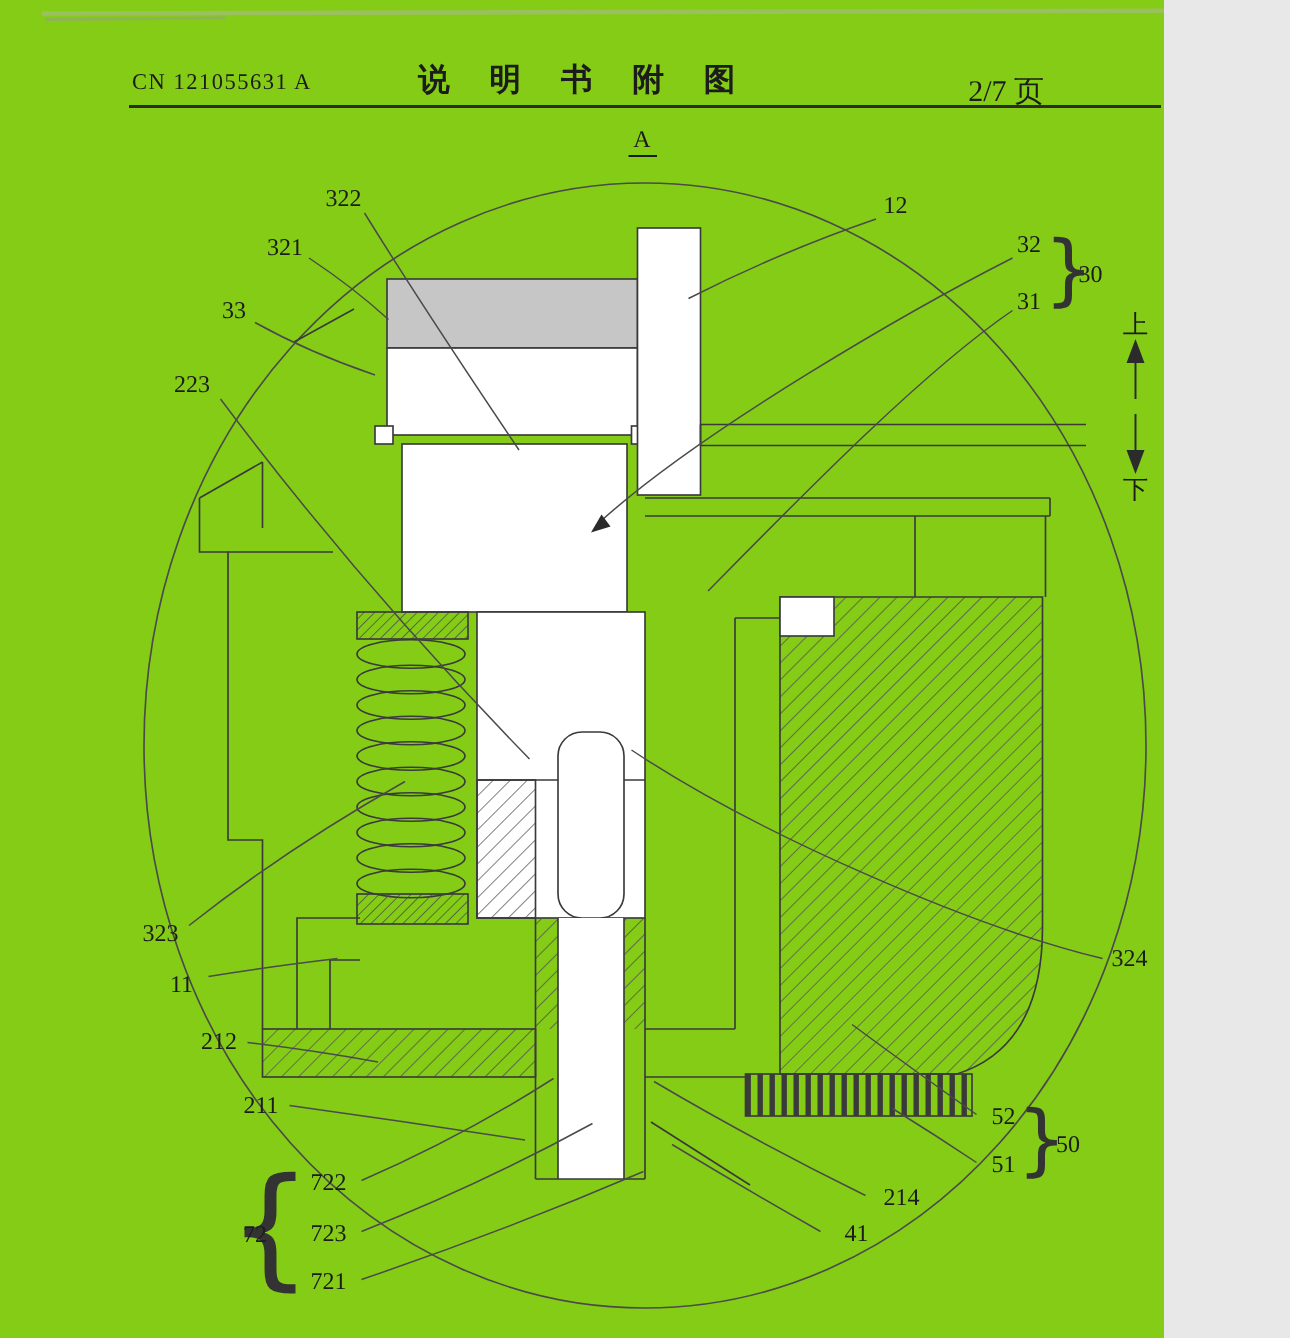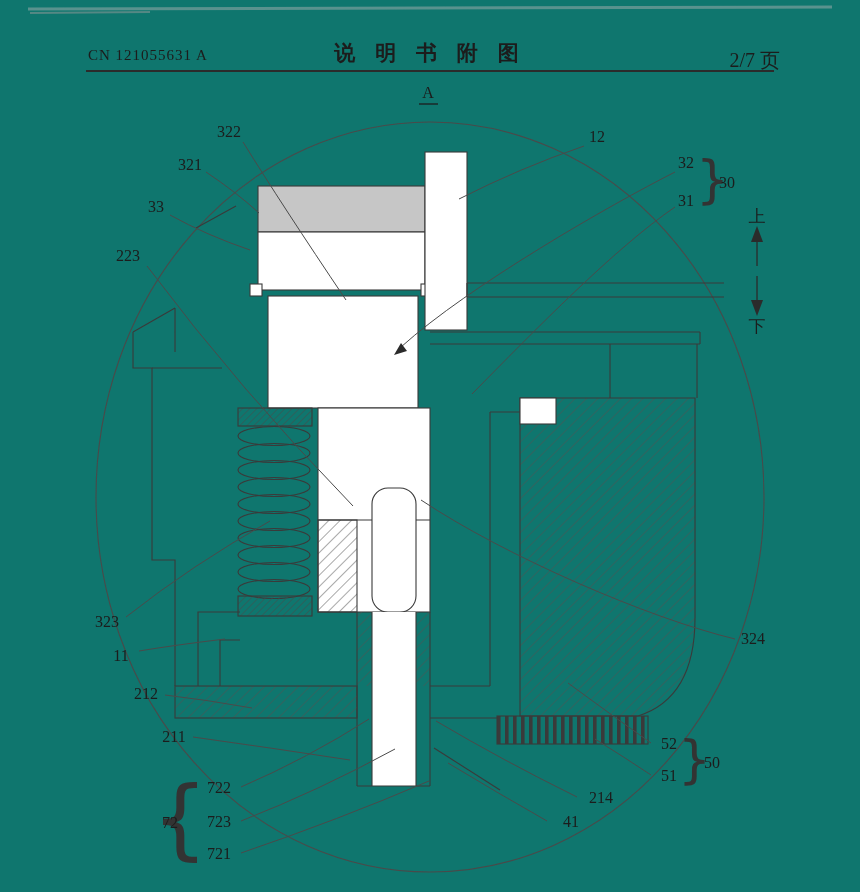--- a/index.html
+++ b/index.html
@@ -1,31 +1,31 @@
 <!DOCTYPE html>
 <html><head>
 <meta charset="utf-8">
 <style>
   html,body{margin:0;padding:0;background:#e8e8e8;}
   .page{
     position:relative;
-    width:860px;height:892px;
-    background:#0f766e;
+    width:776px;height:892px;
+    background:#84cc16;
     overflow:hidden;
     font-family:"Liberation Serif", serif;
     color:#1c1c1c;
   }
   .hdr-doc{
     position:absolute;left:88px;top:47px;
     font-size:15px;letter-spacing:1px;
   }
   .hdr-title{
     position:absolute;left:0;right:0;top:39px;
     text-align:center;
-    font-family:Liberation Sans, sans-serif;
+    font-family:Liberation Mono, monospace;
     font-size:21px;font-weight:bold;letter-spacing:7px;
   }
   .hdr-page{
     position:absolute;right:80px;top:47px;
     font-size:20px;
   }
   .hdr-rule{
     position:absolute;left:86px;top:70px;width:688px;height:2px;
     background:#2b2b2b;
   }

